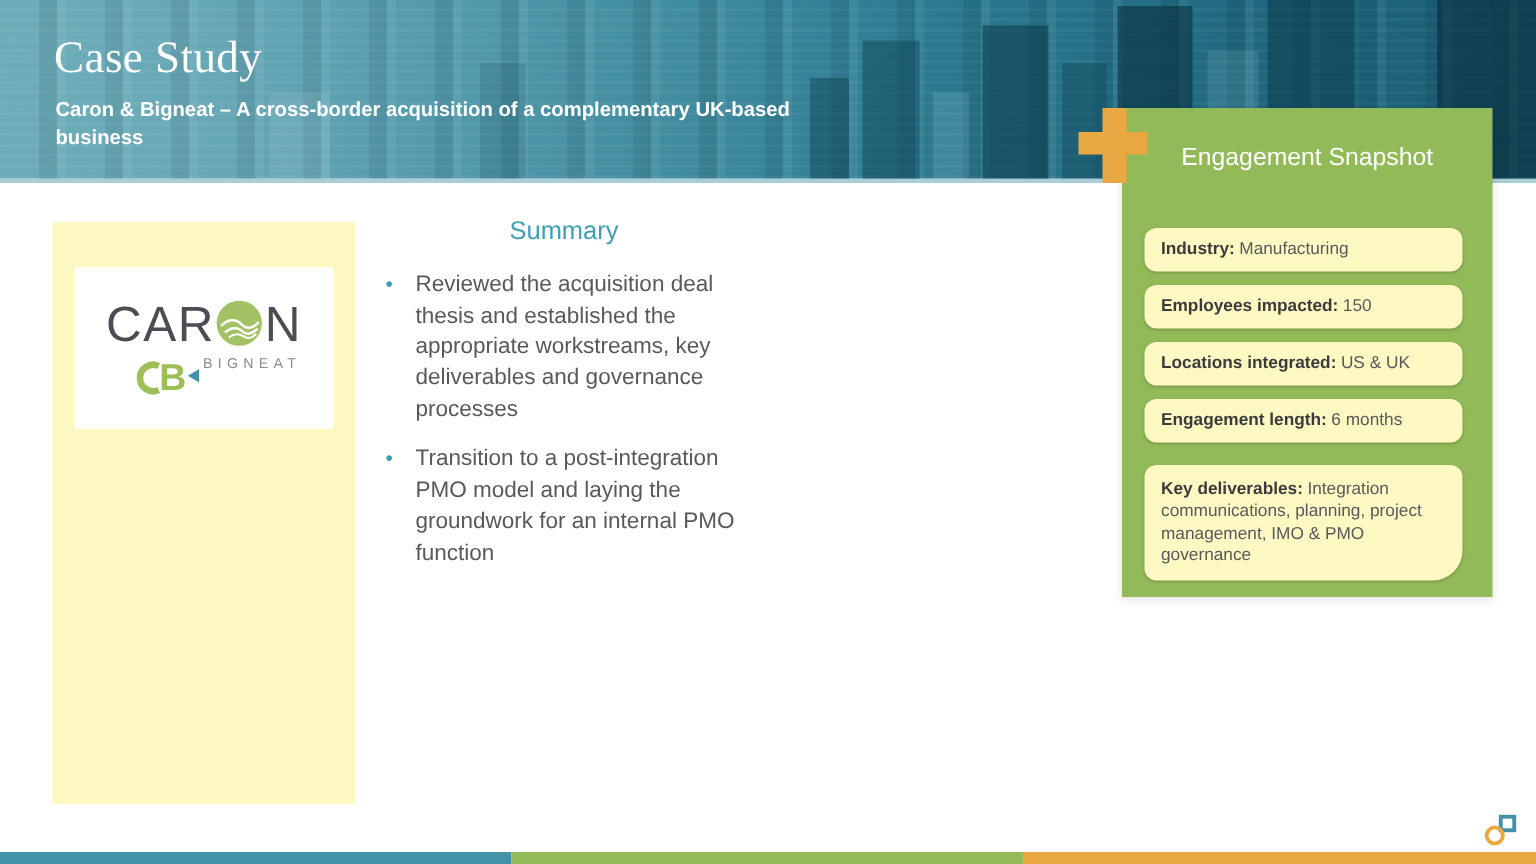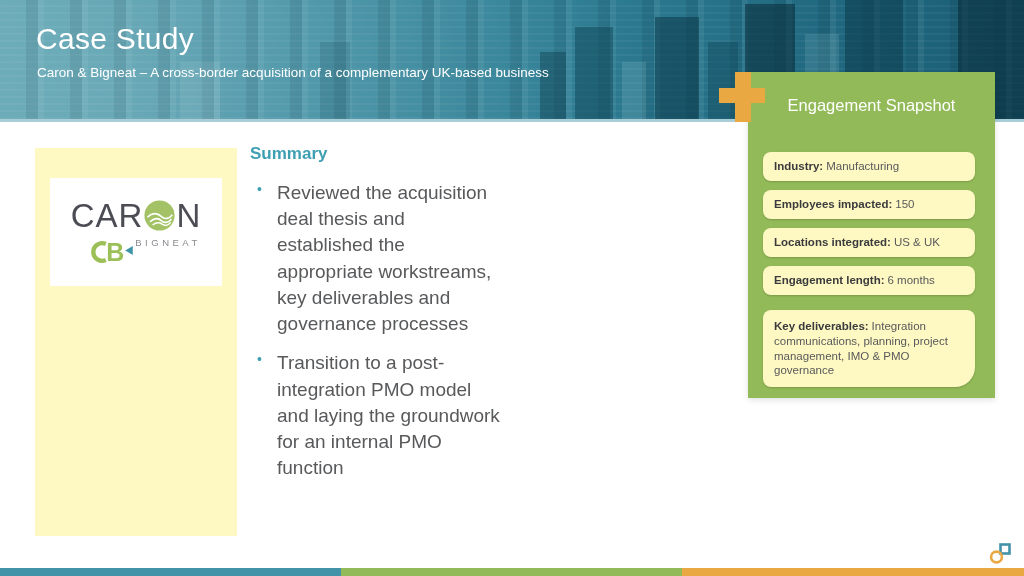--- a/index.html
+++ b/index.html
@@ -30,22 +30,22 @@
       linear-gradient(rgba(195,232,238,.14),rgba(195,232,238,.14)),
       linear-gradient(rgba(10,55,72,.55),rgba(10,55,72,.55)),
       linear-gradient(rgba(16,70,88,.42),rgba(16,70,88,.42)),
       linear-gradient(rgba(8,46,60,.60),rgba(8,46,60,.60)),
       linear-gradient(rgba(195,232,238,.12),rgba(195,232,238,.12)),
       linear-gradient(rgba(10,55,72,.52),rgba(10,55,72,.52)),
       linear-gradient(rgba(8,46,60,.62),rgba(8,46,60,.62));
     background-size:40px 60px,30px 80px,26px 70px,38px 95px,24px 60px,44px 105px,30px 80px,50px 118px,34px 88px,58px 122px,66px 122px;
     background-position:180px 62px,320px 42px,540px 52px,575px 27px,622px 62px,655px 17px,708px 42px,745px 4px,805px 34px,845px 0px,958px 0px;}
   .header-text{position:absolute;left:36px;top:22px;z-index:2;}
-  .title{margin:0;color:#fff;font-size:30px;font-weight:300;letter-spacing:.3px;}
-  .subtitle{margin:8px 0 0 1px;color:#fff;font-size:13.5px;font-weight:400;line-height:1.4;width:545px;}
+  .title{margin:0;color:#fff;font-size:30px;font-weight:300;letter-spacing:.3px;font-family:Liberation Serif, serif;}
+  .subtitle{margin:8px 0 0 1px;color:#fff;font-size:13.5px;font-weight:700;line-height:1.4;width:545px;}
 
   
   .plus{position:absolute;z-index:4;}
   .plus .v{position:absolute;left:735px;top:72px;width:16px;height:50px;background:var(--orange);}
   .plus .h{position:absolute;left:719px;top:88px;width:46px;height:15px;background:var(--orange);}
 
   
   .panel{position:absolute;left:748px;top:72px;width:247px;height:326px;
     background:var(--green);z-index:3;box-shadow:0 2px 6px rgba(0,0,0,.12);}
   .panel-title{margin:22px auto 0;width:170px;text-align:center;color:#fff;
@@ -65,24 +65,24 @@
     font-size:33px;letter-spacing:1px;line-height:1;}
   .caron-o{width:31px;height:31px;margin:0 1px;}
   .bigneat-row{display:flex;align-items:flex-end;margin-top:5px;margin-left:18px;}
   .b-arc{width:24px;height:26px;margin-right:-7px;}
   .b-letter{color:#9cbf58;font-size:25px;font-weight:700;line-height:.95;}
   .b-tri{width:8px;height:9px;margin:0 2px 10px 1px;}
   .bigneat-name{color:#8b8b90;font-size:9.5px;letter-spacing:3.5px;font-weight:400;margin-bottom:17px;}
 
   
   .summary{position:absolute;left:250px;top:144px;width:252px;z-index:2;}
-  .summary-heading{margin:0;color:var(--heading-teal);font-size:17px;font-weight:700;}
+  .summary-heading{margin:0;color:var(--heading-teal);font-size:17px;font-weight:400;text-align:center;}
   .summary ul{list-style:none;margin:16px 0 0;padding:0;}
   .summary li{position:relative;padding-left:27px;margin-bottom:13px;
-    color:var(--text-gray);font-size:19px;line-height:1.38;}
+    color:var(--text-gray);font-size:15px;line-height:1.38;}
   .summary li::before{content:"•";position:absolute;left:7px;top:0;
     color:var(--heading-teal);font-size:14px;}
 
   
   .footer{position:absolute;left:0;bottom:0;width:1024px;height:8px;display:flex;z-index:5;}
   .footer .seg{height:100%;}
   .seg-teal{width:341px;background:var(--teal);}
   .seg-green{width:341px;background:var(--green);}
   .seg-orange{width:342px;background:var(--orange);}
   .brand-mark{position:absolute;right:11px;bottom:11px;z-index:6;}

